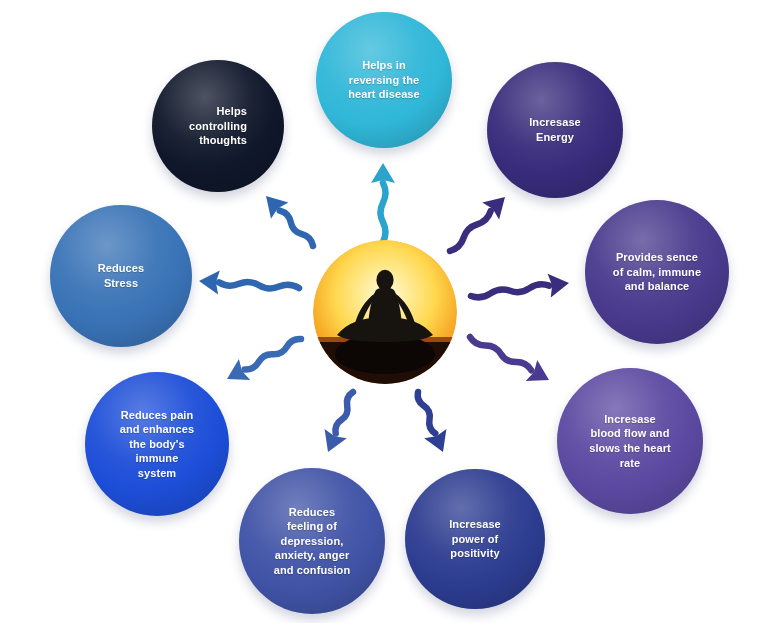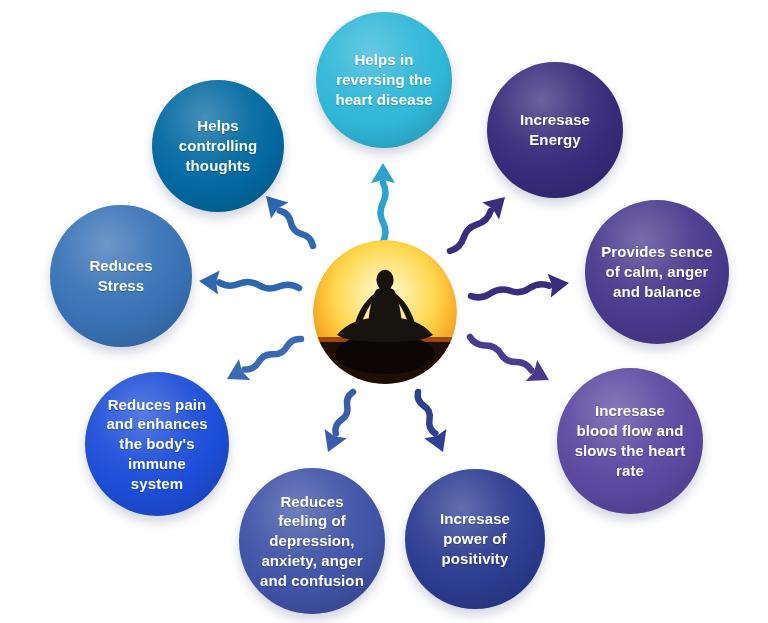--- a/index.html
+++ b/index.html
@@ -14,21 +14,21 @@
     box-shadow: 0 6px 11px rgba(30,40,90,.20);
   }
   .node::after {
     content:""; position:absolute; inset:0; border-radius:50%; pointer-events:none;
     background: radial-gradient(circle at 40% 28%,
       rgba(255,255,255,.26) 0%, rgba(255,255,255,.05) 38%,
       rgba(0,0,0,0) 58%, rgba(0,0,0,.24) 100%);
   }
   .node span {
     position:relative; z-index:1; white-space:pre-line;
-    font-size:15px; line-height:1.32; letter-spacing:.1px; padding:0 8px;
+    font-size:11px; line-height:1.32; letter-spacing:.1px; padding:0 8px;
     text-shadow: 0 1px 1px rgba(0,0,0,.22);
   }
   .center-img { position:absolute; left:313px; top:240px; }
 </style>
 </head>
 <body>
 
 <div class="stage">
 
   <svg id="arrows" viewBox="0 0 768 623" xmlns="http://www.w3.org/2000/svg">
@@ -74,21 +74,21 @@
     <span>Helps in
 reversing the
 heart disease</span>
   </div>
   <div class="node" style="left: 487px; top: 62px; height: 136px; width: 136px; background: rgb(56, 43, 123);">
     <span>Incresase
 Energy</span>
   </div>
   <div class="node" style="left: 585px; top: 200px; height: 144px; width: 144px; background: rgb(73, 58, 141);">
     <span>Provides sence
-of calm, anger
+of calm, immune
 and balance</span>
   </div>
   <div class="node" style="left: 557px; top: 368px; height: 146px; width: 146px; background: rgb(91, 73, 161);">
     <span>Incresase
 blood flow and
 slows the heart
 rate</span>
   </div>
   <div class="node" style="left: 405px; top: 469px; height: 140px; width: 140px; background: rgb(44, 60, 144);">
     <span>Incresase
@@ -106,21 +106,21 @@
     <span>Reduces pain
 and enhances
 the body's
 immune
 system</span>
   </div>
   <div class="node" style="left: 50px; top: 205px; height: 142px; width: 142px; background: rgb(57, 115, 182);">
     <span>Reduces
 Stress</span>
   </div>
-  <div class="node" style="left: 152px; top: 80px; height: 132px; width: 132px; background: #0369a1;">
+  <div class="node" style="left: 152px; top: 60px; height: 132px; width: 132px; background: #0f172a; text-align: right;">
     <span>Helps
 controlling
 thoughts</span>
   </div>
 
   <svg class="center-img" width="144" height="144" viewBox="0 0 144 144" xmlns="http://www.w3.org/2000/svg">
     <defs>
       <radialGradient id="sunGrad" cx="0.5" cy="0.38" r="0.72">
         <stop offset="0%" stop-color="#fffbe2"></stop>
         <stop offset="22%" stop-color="#ffec9a"></stop>

